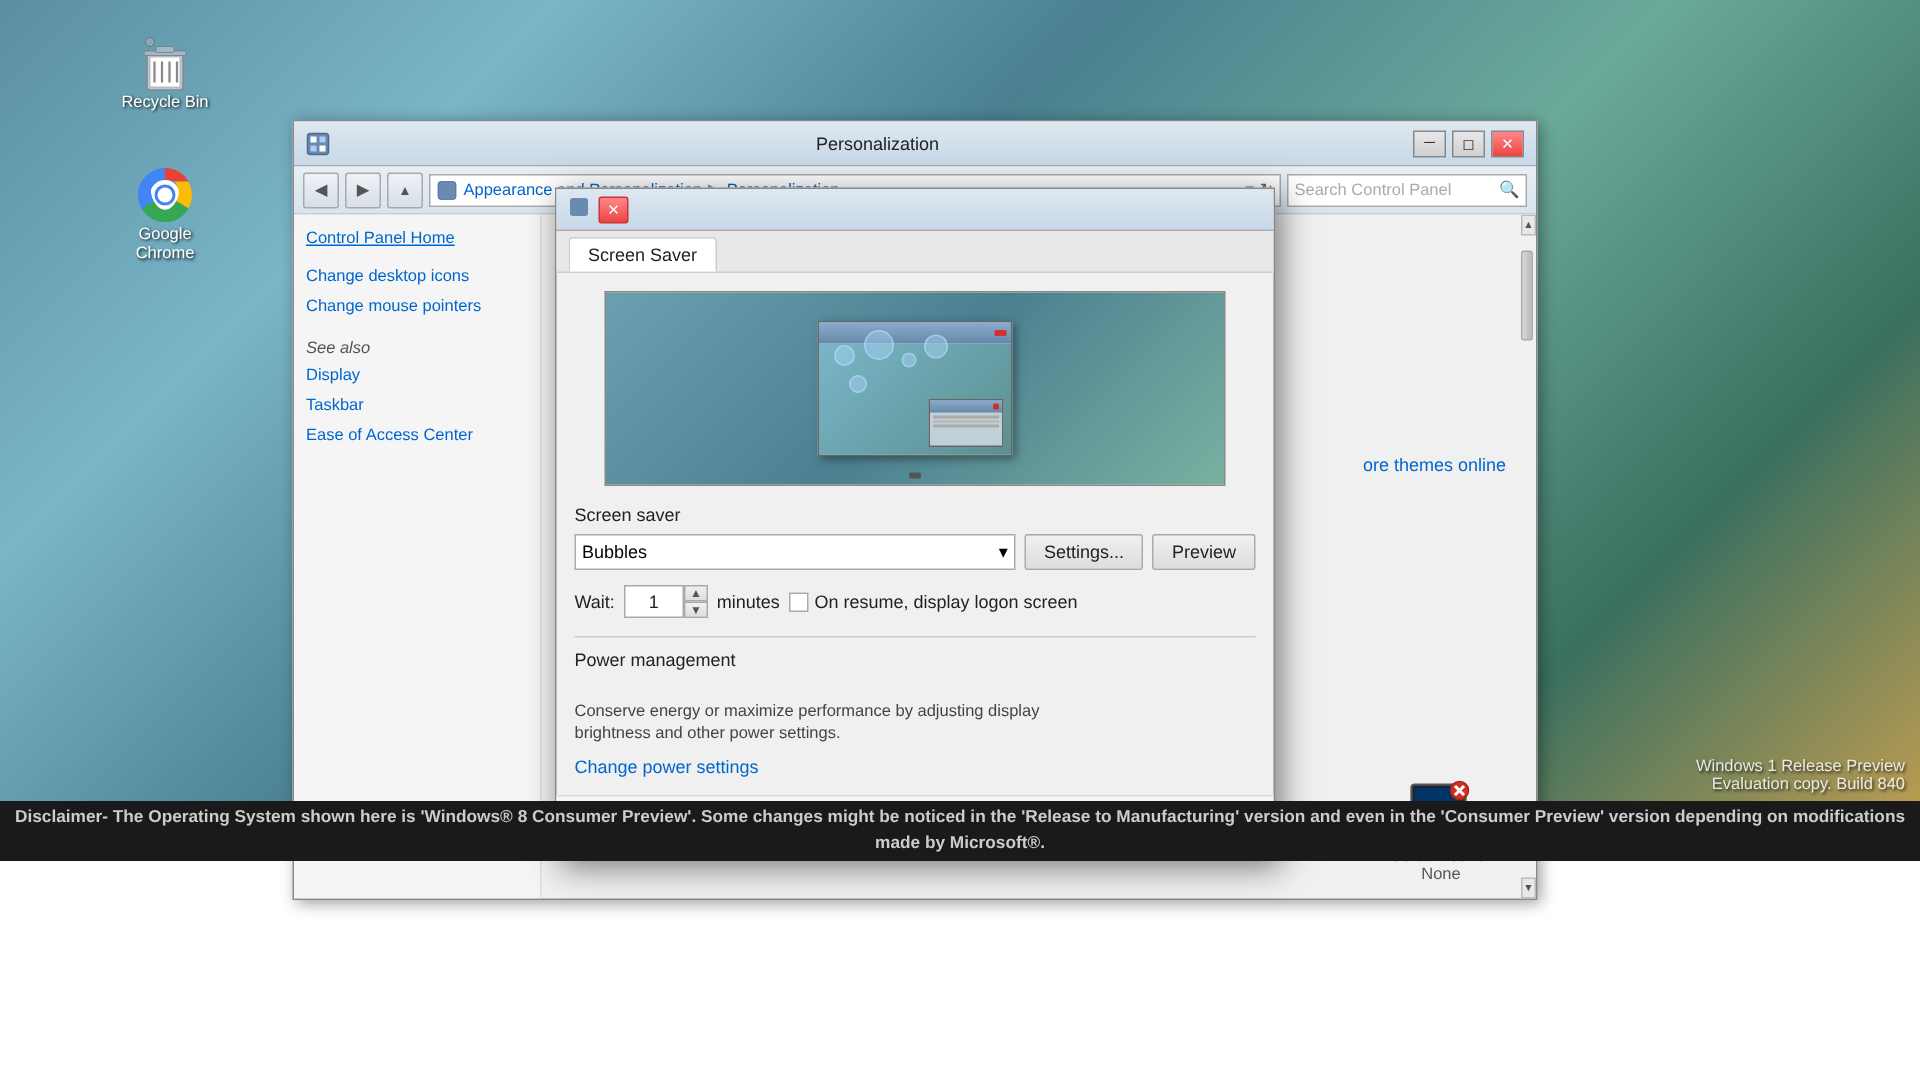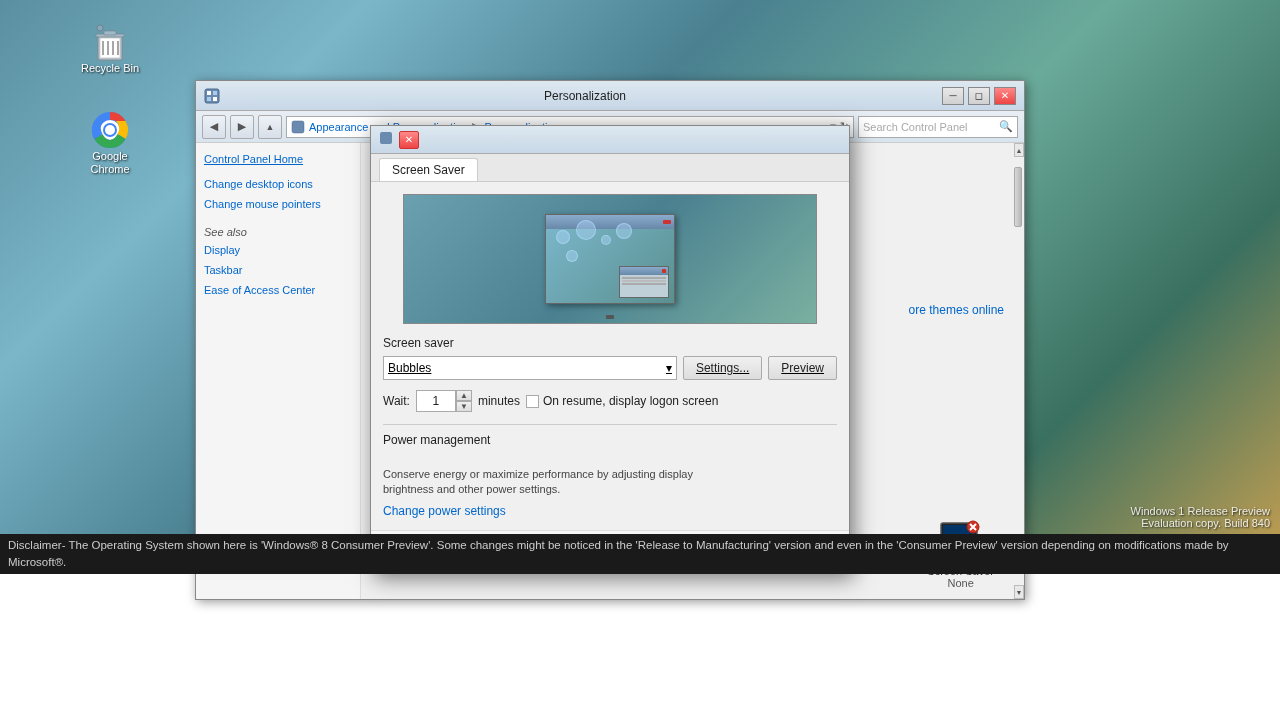--- a/index.html
+++ b/index.html
@@ -298,21 +298,20 @@
       font-size: 12px;
       color: #222;
       margin-bottom: 6px;
     }
 
     .ss-row {
       display: flex;
       align-items: center;
       gap: 6px;
       margin-bottom: 10px;
-      text-decoration: underline;
     }
 
     .ss-dropdown {
       flex: 1;
       height: 24px;
       border: 1px solid #aaa;
       background: white;
       font-size: 12px;
       padding: 0 4px;
       display: flex;
@@ -450,22 +449,24 @@
     
     .disclaimer {
       position: absolute;
       bottom: 0;
       left: 0;
       right: 0;
       background: #1a1a1a;
       color: #ccc;
       font-size: 11.5px;
       padding: 3px 8px;
+      text-align: center;
       z-index: 200;
       line-height: 1.5;
+      font-weight: bold;
     }
 
     .address-breadcrumb {
       display: flex;
       align-items: center;
       gap: 2px;
       font-size: 11px;
     }
     .bc-sep { color: #888; margin: 0 2px; }
 

